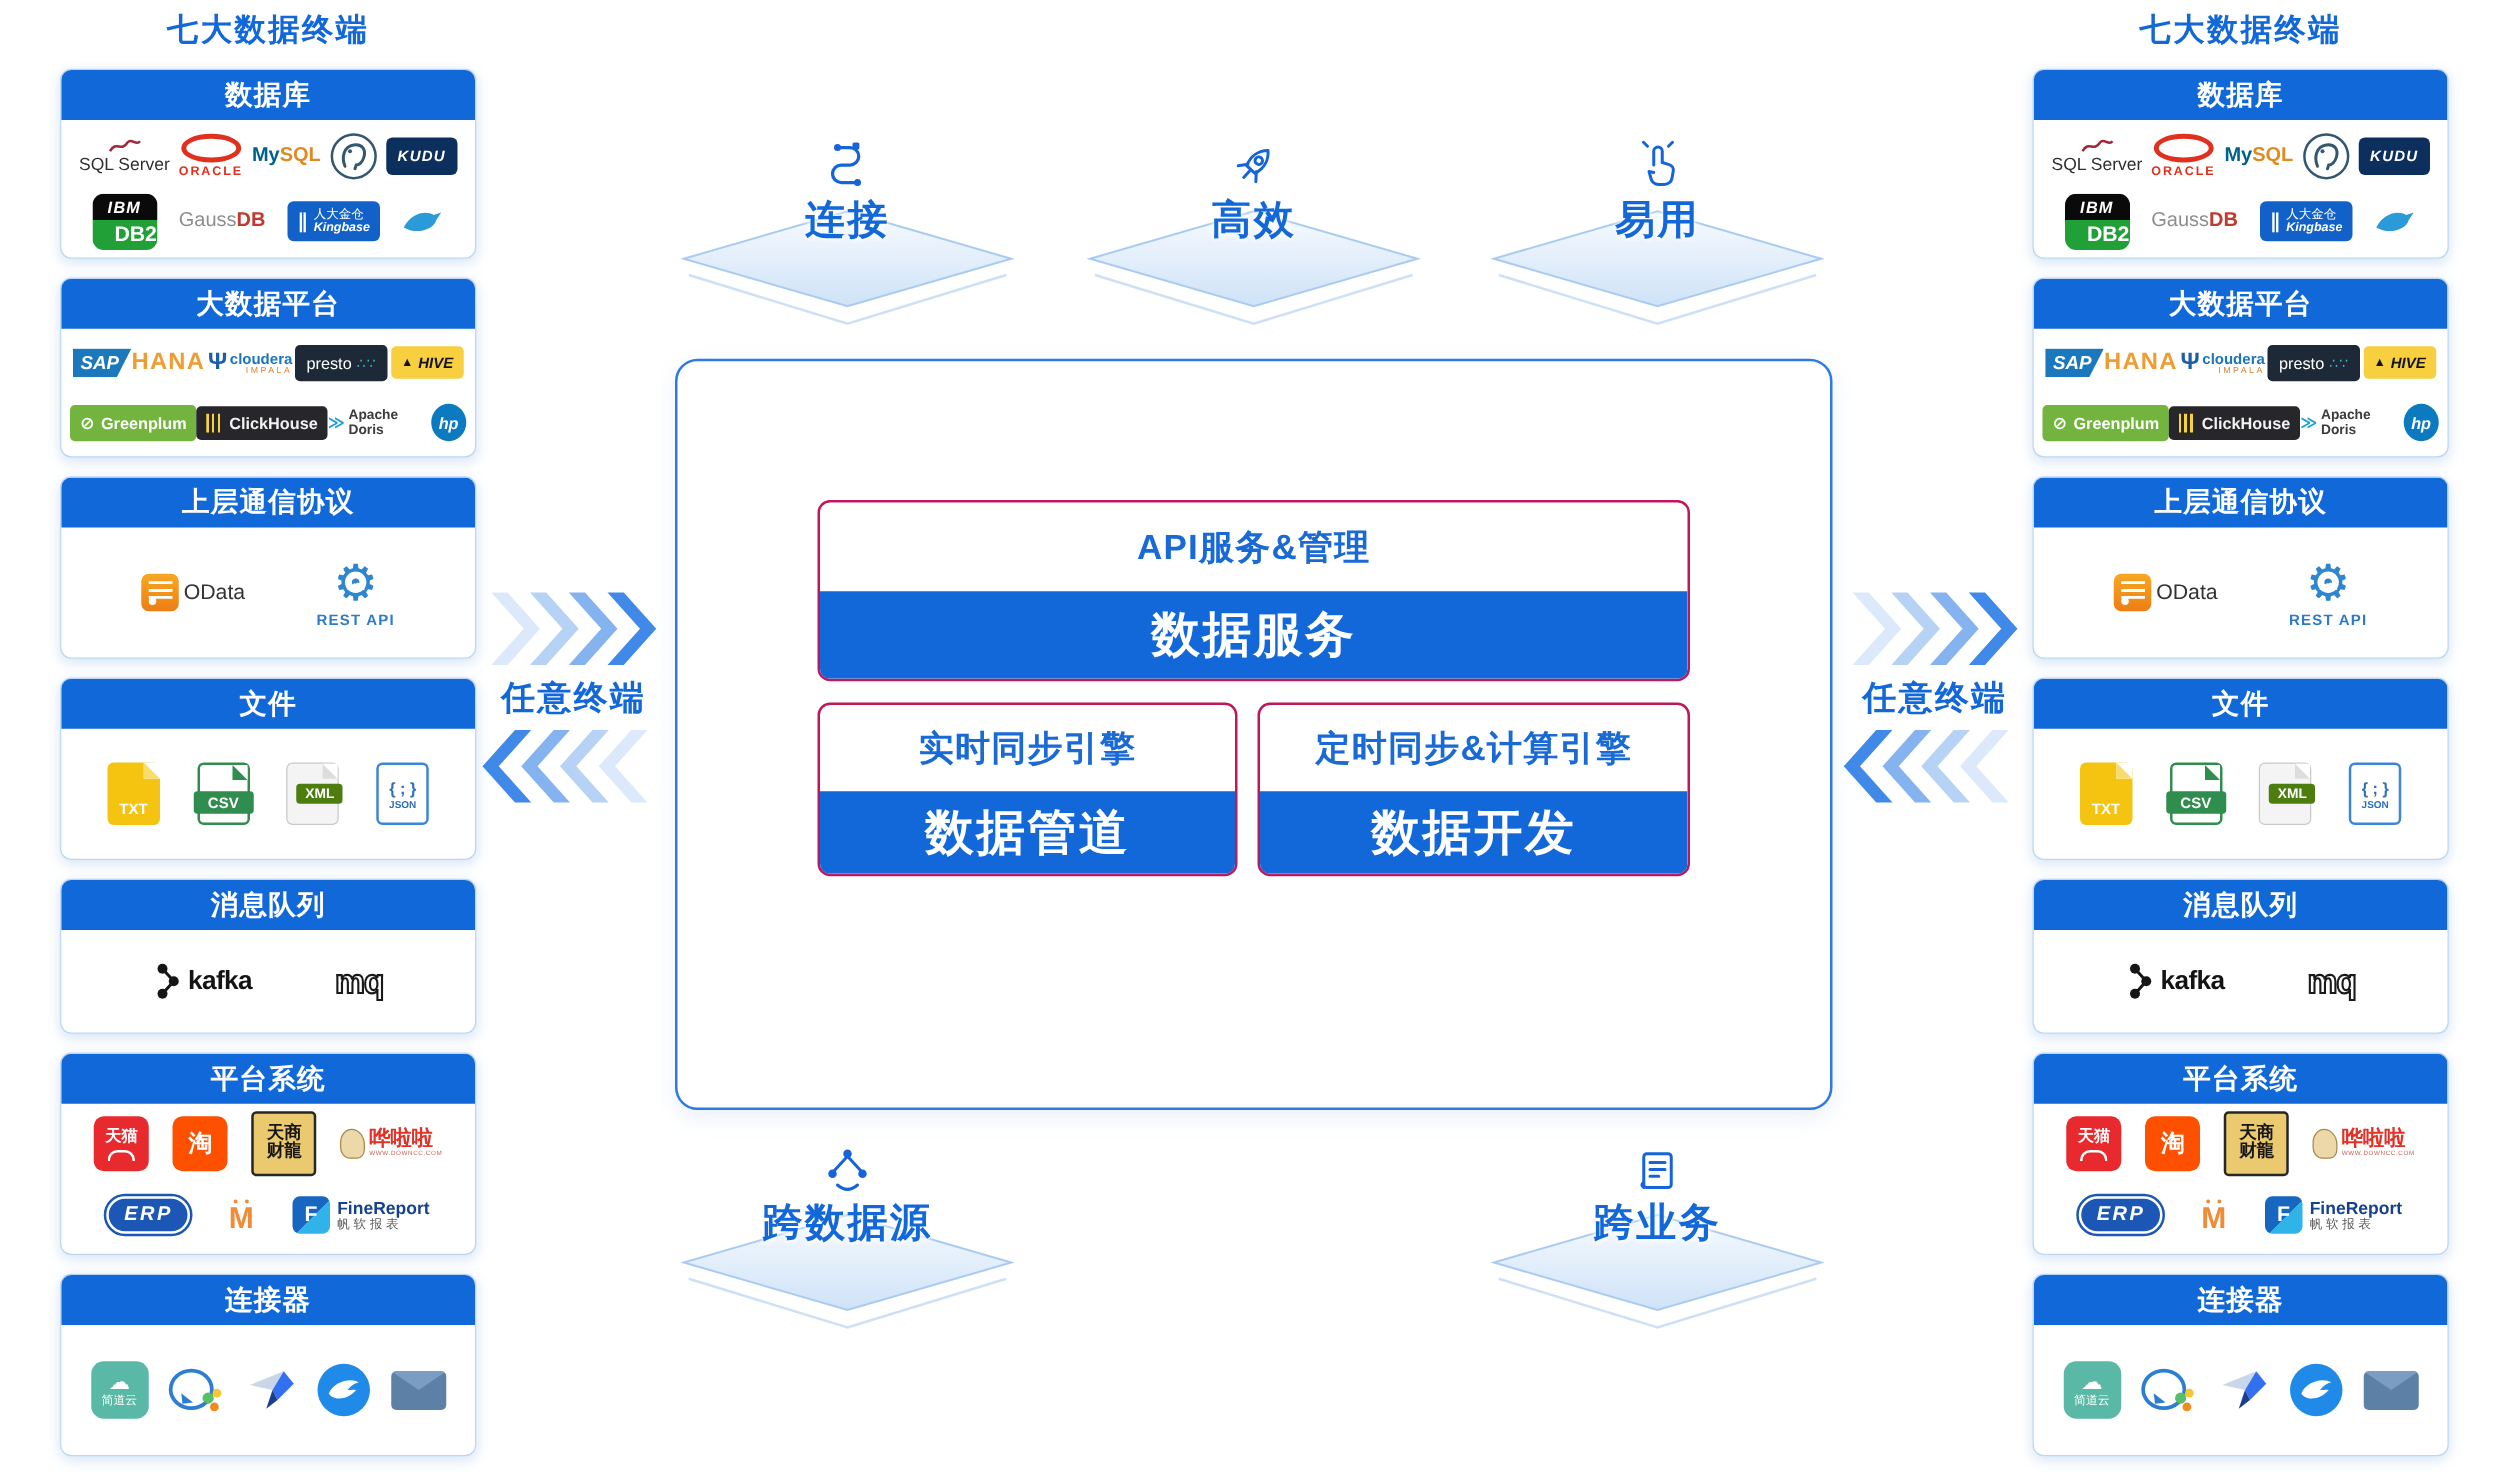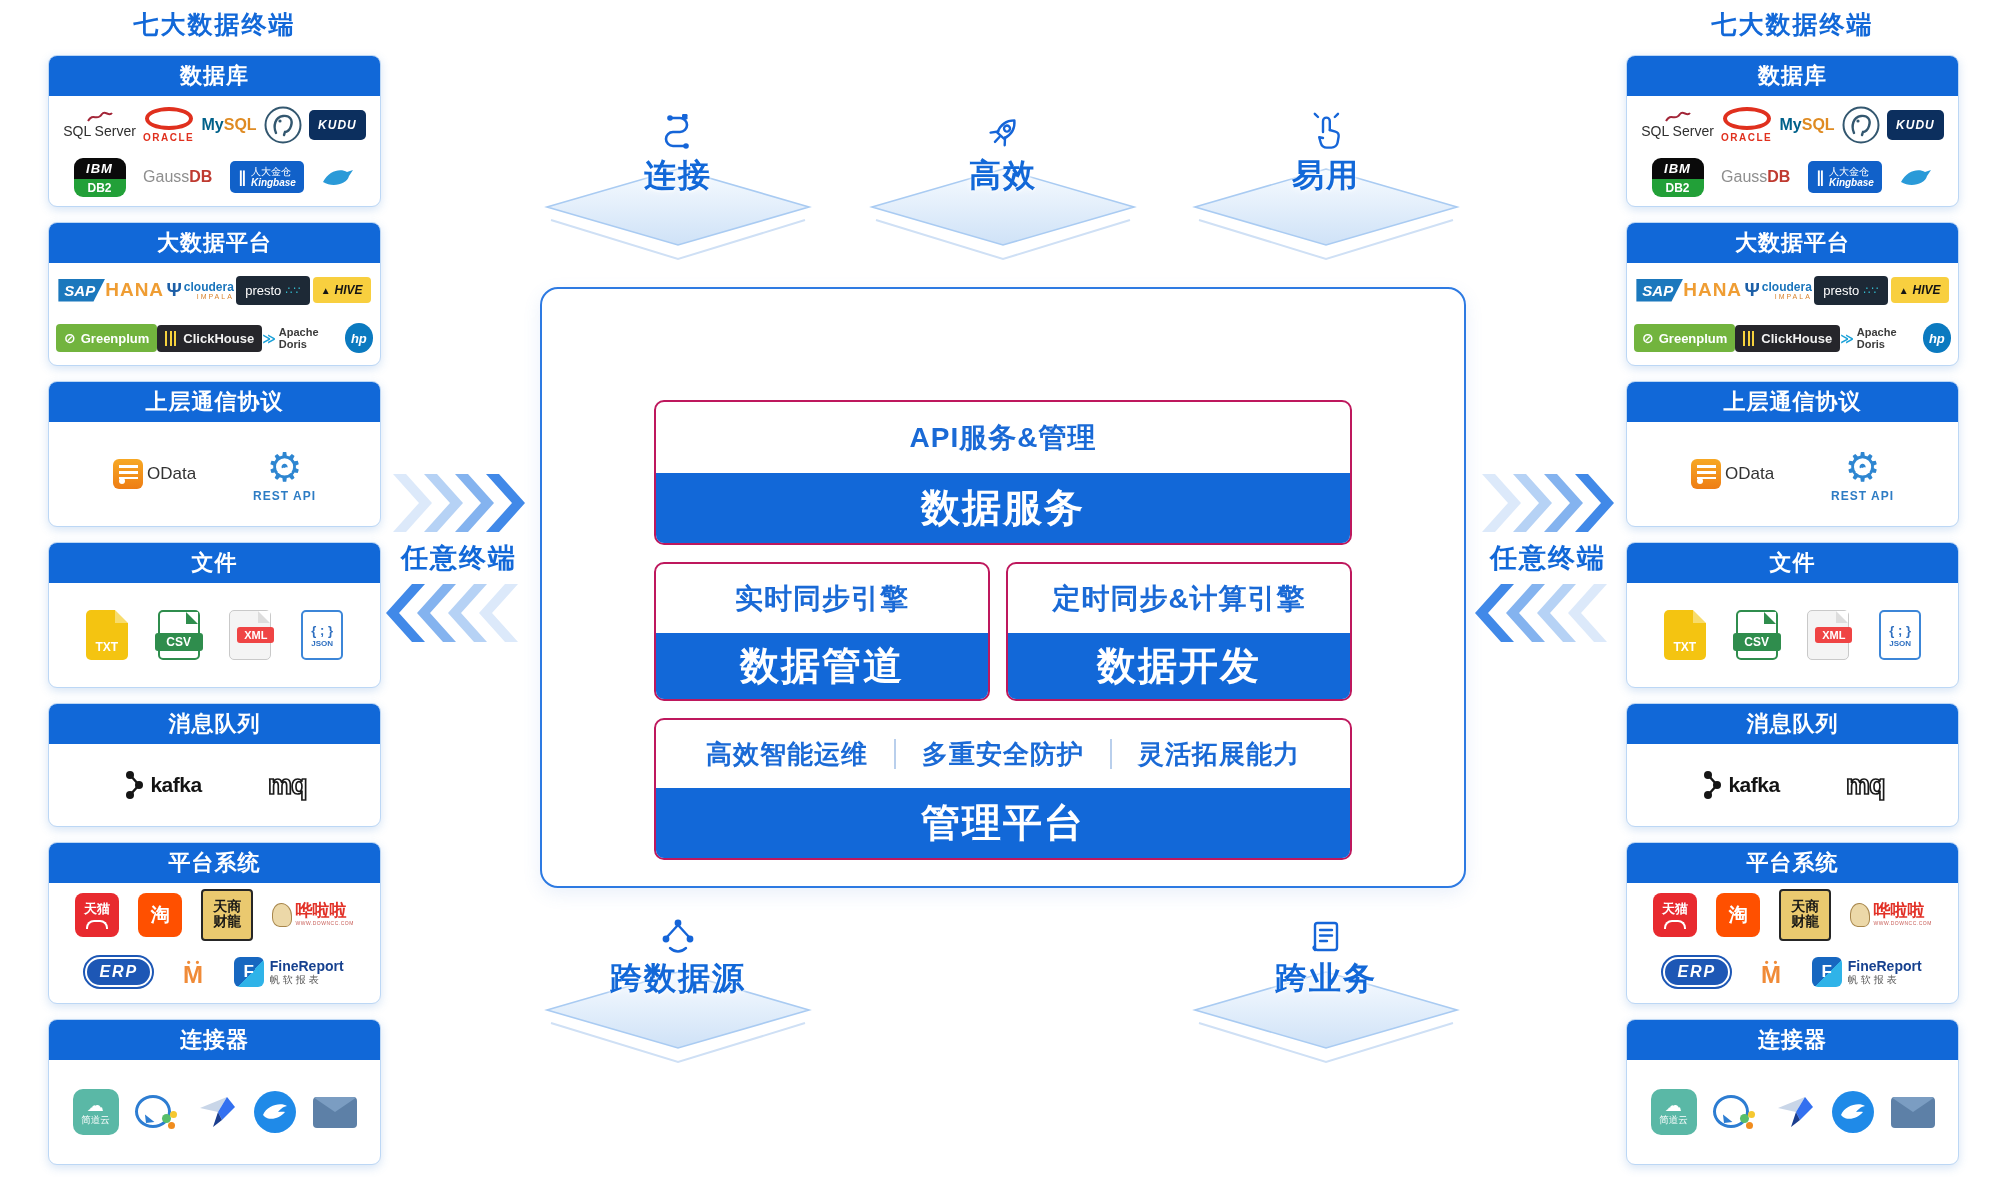--- a/index.html
+++ b/index.html
@@ -22,21 +22,21 @@
   .lg-sqlserver{flex-direction:column;gap:0;}
   .sst{font-size:14px;color:#2f2f2f;}
   .lg-oracle{flex-direction:column;gap:2px;}
   .oov{display:block;width:40px;height:15px;border:4px solid #e0301e;border-radius:50%;}
   .otx{font-size:10px;font-weight:bold;color:#e0301e;letter-spacing:1.5px;}
   .myt{font-size:16px;font-weight:bold;color:#00618a;}
   .myt b{color:#df8b23;}
   .lg-kudu{background:#0c2f5e;border-radius:5px;padding:8px 9px;color:#fff;font-weight:bold;font-size:12px;letter-spacing:1px;font-style:italic;}
   .lg-ibm-db2{flex-direction:column;width:52px;border-radius:9px;overflow:hidden;gap:0;}
   .ibmr{background:#0a0a0a;color:#fff;width:100%;text-align:center;font-weight:bold;font-style:italic;font-size:13px;padding:3px 0;letter-spacing:1px;}
-  .db2r{background:#22a038;color:#fff;width:100%;text-align:center;font-weight:bold;font-size:12px;padding:2px 0;}
+  .db2r{background:#22a038;color:#fff;width:100%;text-align:right;font-weight:bold;font-size:17px;padding:2px 0;}
   .gst{font-size:16px;color:#8e8e8e;}
   .gst b{color:#bf3a30;}
   .lg-kingbase{background:#1161c9;border-radius:5px;padding:5px 8px;gap:5px;}
   .kbm{color:#fff;font-size:16px;font-style:italic;font-weight:bold;}
   .kbt{display:flex;flex-direction:column;line-height:1.1;color:#fff;}
   .kbt .a{font-size:10px;} .kbt .b{font-size:10px;font-style:italic;font-weight:bold;}
   .lg-sap-hana .sapb{background:#1b78bd;color:#fff;font-weight:bold;font-style:italic;padding:3px 10px 3px 6px;font-size:15px;clip-path:polygon(0 0,100% 0,75% 100%,0 100%);}
   .hnt{color:#ef9d33;font-size:19px;font-weight:600;letter-spacing:1px;margin-left:-4px;}
   .lg-cloudera{gap:2px;}
   .antl{color:#1d5fa7;font-size:19px;font-weight:bold;}
@@ -66,21 +66,21 @@
   .fl{position:relative;width:42px;height:50px;border-radius:5px;display:flex;align-items:flex-end;justify-content:center;box-sizing:border-box;}
   .fold{position:absolute;top:0;right:0;width:0;height:0;}
   .txtf{background:#f4c411;}
   .txtf .fold{border-left:13px solid #f8dc6c;border-top:13px solid #fff;}
   .ftx{color:#fff;font-weight:bold;font-size:12px;margin-bottom:6px;}
   .csvf{background:#fff;border:2.5px solid #2f8d4d;}
   .csvf .fold{border-left:12px solid #2f8d4d;border-top:12px solid #fff;}
   .bnd{position:absolute;left:-5px;right:-5px;bottom:7px;background:#2f8d4d;color:#fff;font-size:12px;font-weight:bold;text-align:center;border-radius:3px;padding:2px 0;}
   .xmlf{background:#f4f4f4;border:1px solid #c9c9c9;}
   .xmlf .fold{border-left:12px solid #ddd;border-top:12px solid #fff;}
-  .xmlf .bnd{bottom:auto;top:16px;background:#ef4444;font-size:11px;left:-4px;right:-4px;margin-left:11px;}
+  .xmlf .bnd{bottom:auto;top:16px;background:#4d7c0f;font-size:11px;left:-4px;right:-4px;margin-left:11px;}
   .jsonf{background:#fff;border:2px solid #3c86d8;flex-direction:column;align-items:center;justify-content:center;display:flex;gap:1px;}
   .jb{color:#2e6fc0;font-weight:bold;font-size:13px;}
   .jt{color:#2e6fc0;font-size:8px;font-weight:bold;}
   .kft{font-size:21px;font-weight:bold;color:#141414;letter-spacing:-.5px;}
   .mqt{font-size:27px;font-weight:900;color:#fff;-webkit-text-stroke:1.7px #191919;letter-spacing:-1px;}
   .lg-tmall{width:44px;height:44px;border-radius:8px;background:#e82a2f;flex-direction:column;color:#fff;gap:2px;}
   .tmt{font-size:13px;font-weight:bold;}
   .tmcat{width:18px;height:7px;border:2px solid #fff;border-bottom:none;border-radius:8px 8px 0 0;display:block;}
   .lg-taobao{width:44px;height:44px;border-radius:8px;background:#ff5000;color:#fff;font-size:19px;font-weight:bold;}
   .lg-tianshang{width:48px;height:48px;background:#eac96f;border:2px solid #262626;border-radius:4px;flex-direction:column;line-height:1.05;color:#151515;font-weight:bold;font-size:14px;font-family:"Liberation Serif","DejaVu Serif",serif;gap:0;}
@@ -687,30 +687,20 @@
       <div class="mid-row">
         <div class="stack-box">
           <div class="sb-top">实时同步引擎</div>
           <div class="sb-bar">数据管道</div>
         </div>
         <div class="stack-box">
           <div class="sb-top">定时同步&amp;计算引擎</div>
           <div class="sb-bar">数据开发</div>
         </div>
       </div>
-      <div class="stack-box mgmt-box">
-        <div class="sb-top mgmt-top">
-          <span>高效智能运维</span>
-          <i class="vsep"></i>
-          <span>多重安全防护</span>
-          <i class="vsep"></i>
-          <span>灵活拓展能力</span>
-        </div>
-        <div class="sb-bar">管理平台</div>
-      </div>
     </div>
   </div>
 
   <div class="feature" style="left:543px;top:915px">
     <svg class="f-ico" width="44" height="44" viewBox="0 0 44 44" fill="none" stroke="#1565d8" stroke-width="2.4" stroke-linecap="round">
       <circle cx="22" cy="8" r="3.4" fill="#1565d8" stroke="none"></circle>
       <circle cx="10" cy="24" r="3.4" fill="#1565d8" stroke="none"></circle>
       <circle cx="34" cy="24" r="3.4" fill="#1565d8" stroke="none"></circle>
       <path d="M22 10 L11 22 M22 10 L33 22 M14 33 q8 7 16 0"></path>
     </svg>

